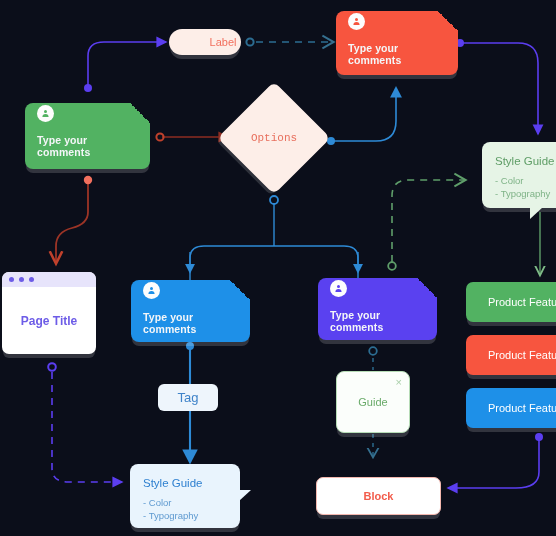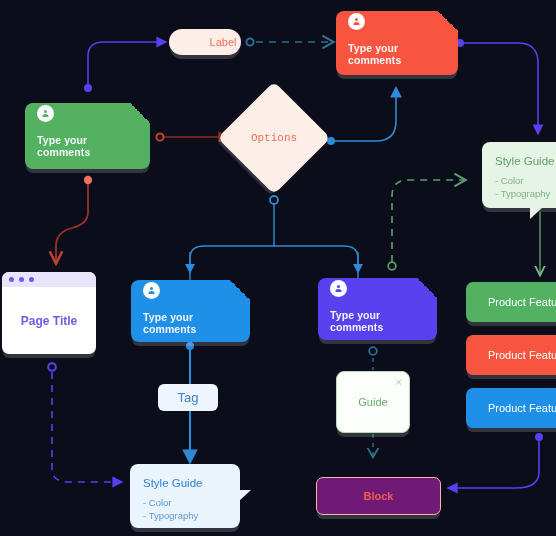--- a/index.html
+++ b/index.html
@@ -143,21 +143,21 @@
     position: absolute;
     top: 5px; right: 7px;
     font-size: 11px;
     color: #a9cfa9;
     line-height: 1;
   }
 
   
   .block {
     border-radius: 7px;
-    background: #701a75;
+    background: #ffffff;
     border: 1.4px solid #f3b7ae;
     display: flex;
     align-items: center;
     justify-content: center;
     font-size: 11px;
     color: #f25c4b;
     font-weight: 600;
   }
 
   

